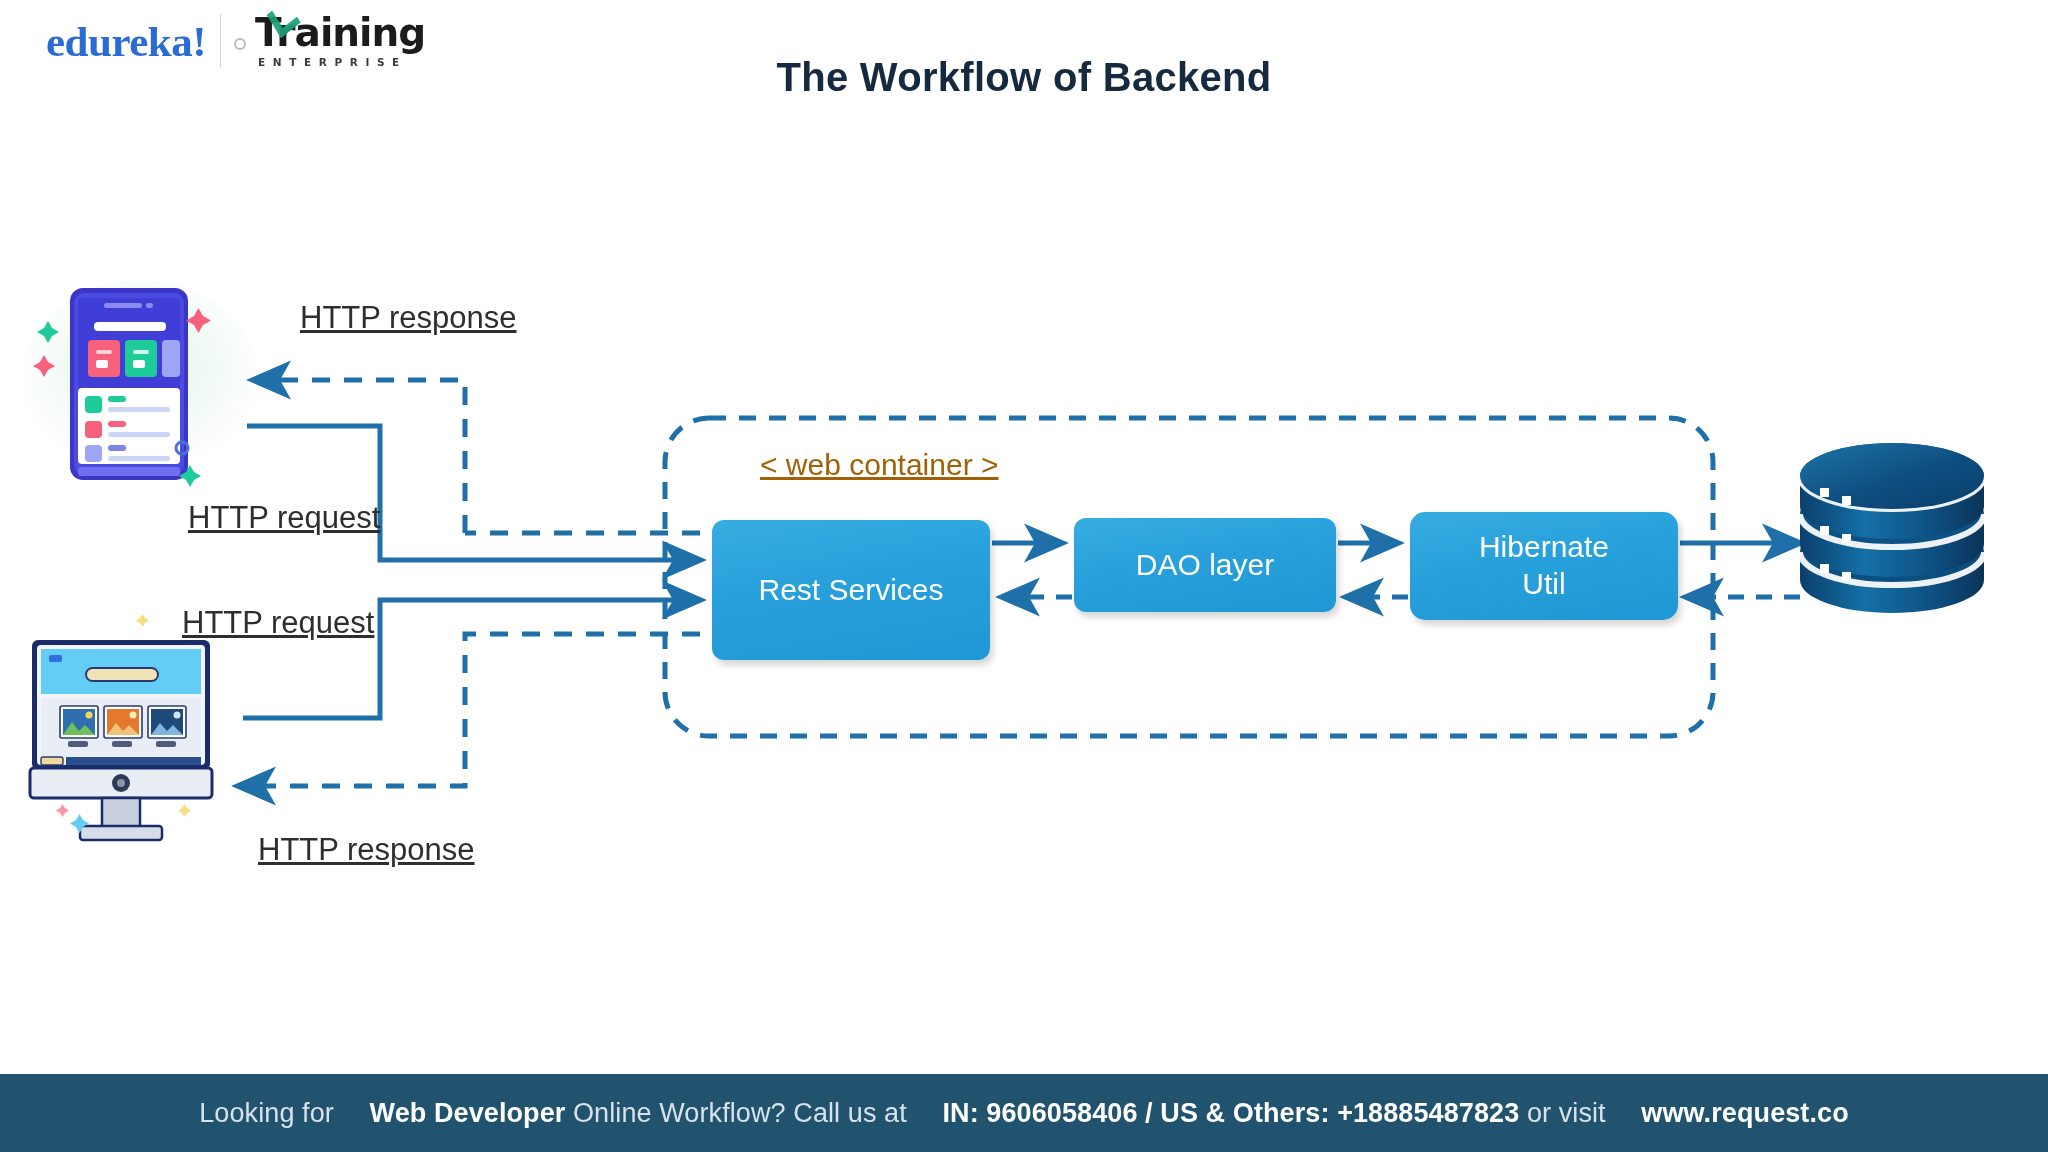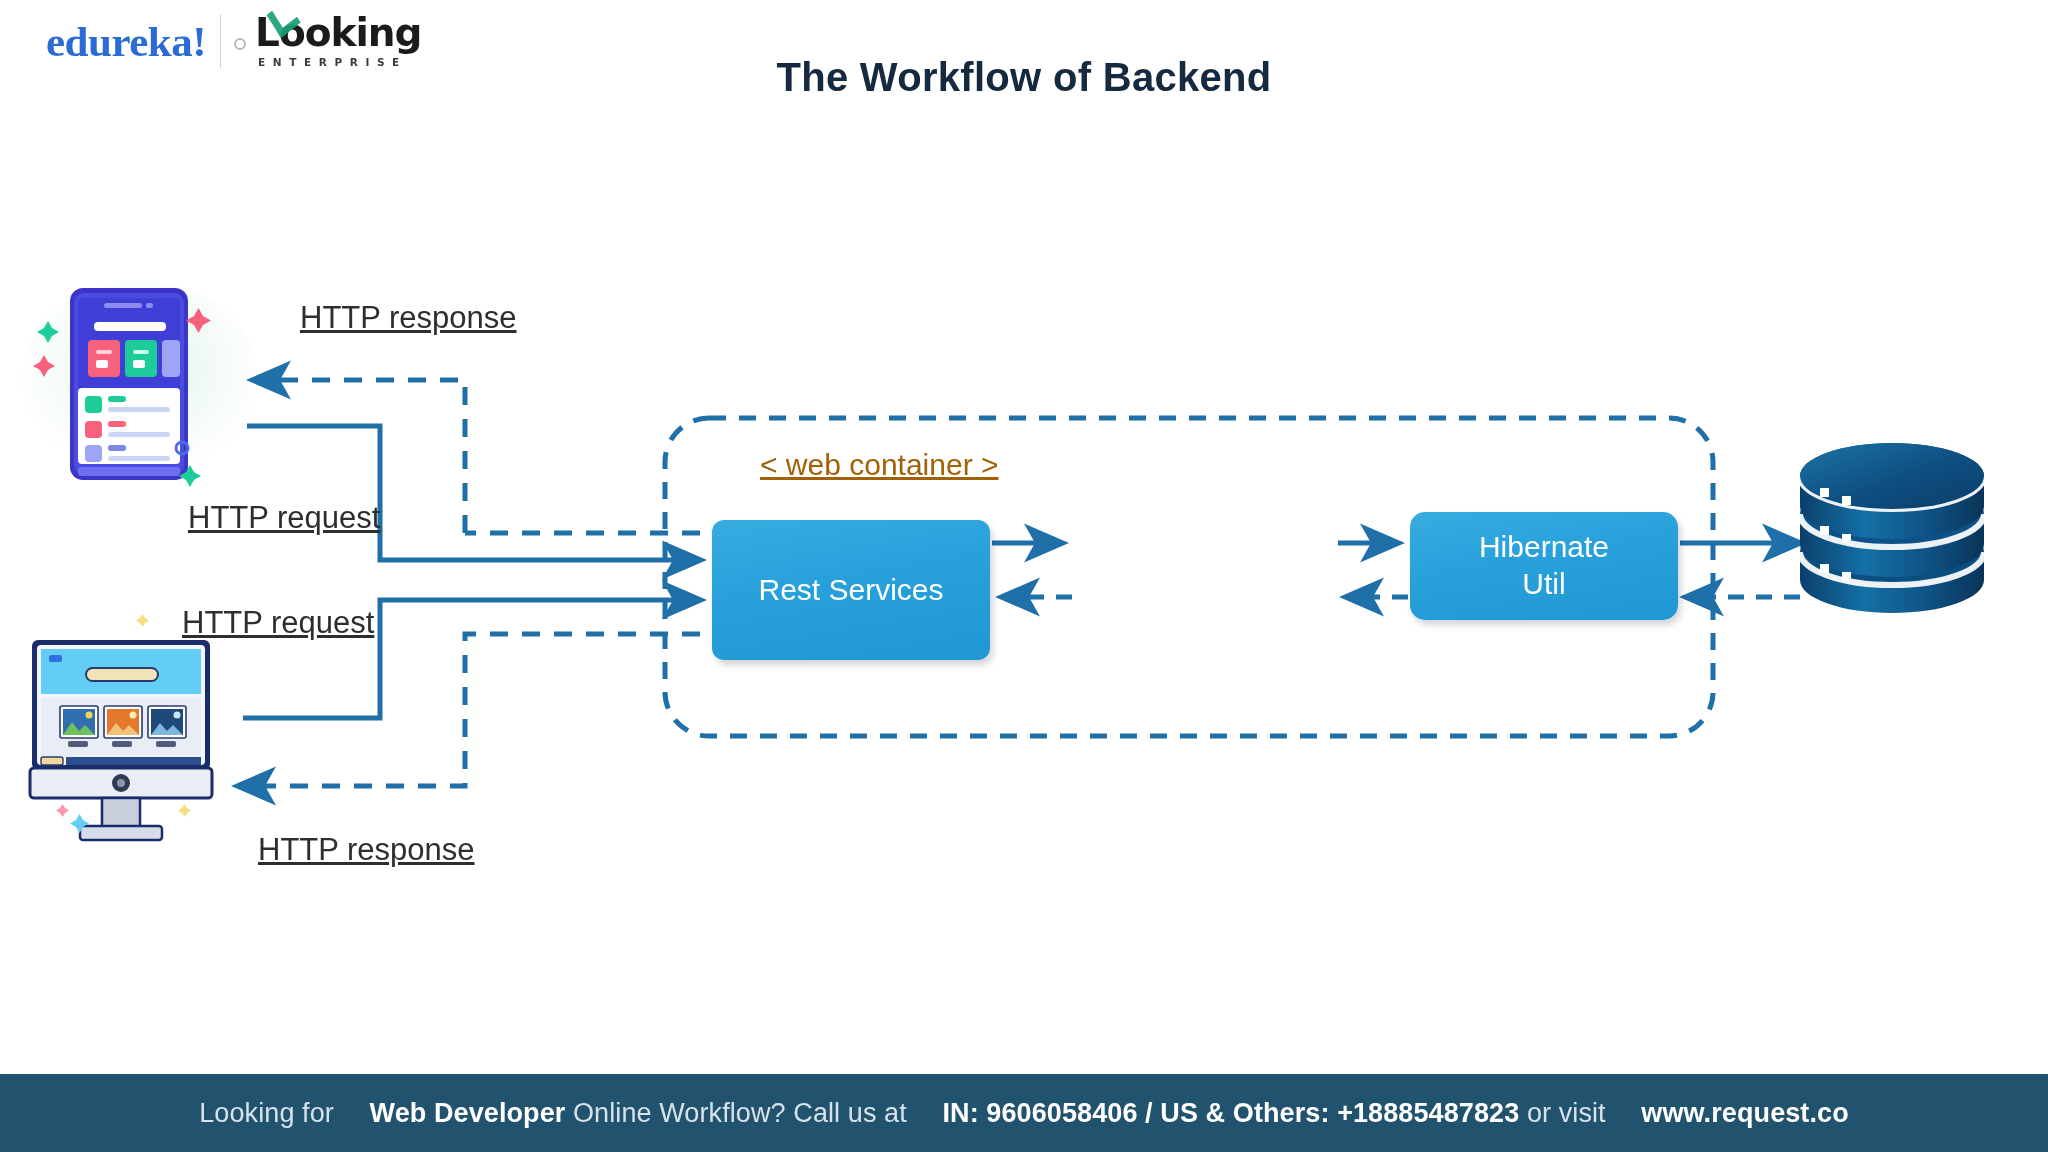--- a/index.html
+++ b/index.html
@@ -91,21 +91,21 @@
 <body>
 
 <div id="stage">
 
   <div class="brand">
     <div class="edureka-word">edureka!</div>
     <div class="brand-sep"></div>
     <div class="veranda-dot"></div>
     <div class="veranda-wrap">
       <div class="veranda-word">
-        <span>Looking</span>
+        <span>Training</span>
         <span class="tick"></span>
       </div>
       <div class="veranda-sub">ENTERPRISE</div>
     </div>
   </div>
 
   <div class="page-title">The Workflow of Backend</div>
 
   <svg id="canvas" viewBox="0 0 2048 1152" xmlns="http://www.w3.org/2000/svg">
     <defs>
@@ -275,20 +275,23 @@
 
   <div class="lbl lbl-http-resp-top">HTTP response</div>
   <div class="lbl lbl-http-req-top">HTTP request</div>
   <div class="lbl lbl-http-req-bot">HTTP request</div>
   <div class="lbl lbl-http-resp-bot">HTTP response</div>
   <div class="lbl lbl-webcontainer">&lt; web container &gt;</div>
 
   <div class="pbox" id="box-rest">
     <span>Rest Services</span>
   </div>
+  <div class="pbox" id="box-dao">
+    <span>DAO layer</span>
+  </div>
   <div class="pbox" id="box-hibernate">
     <span>
       <span>Hibernate</span><br>
       <span>Util</span>
     </span>
   </div>
 
   <div id="footer">
     <div class="ft"><span>Looking for </span><b>Web Developer</b><span> Online Workflow? Call us at </span><b>IN: 9606058406 / US &amp; Others: +18885487823</b><span> or visit </span><b>www.request.co</b></div>
   </div>

